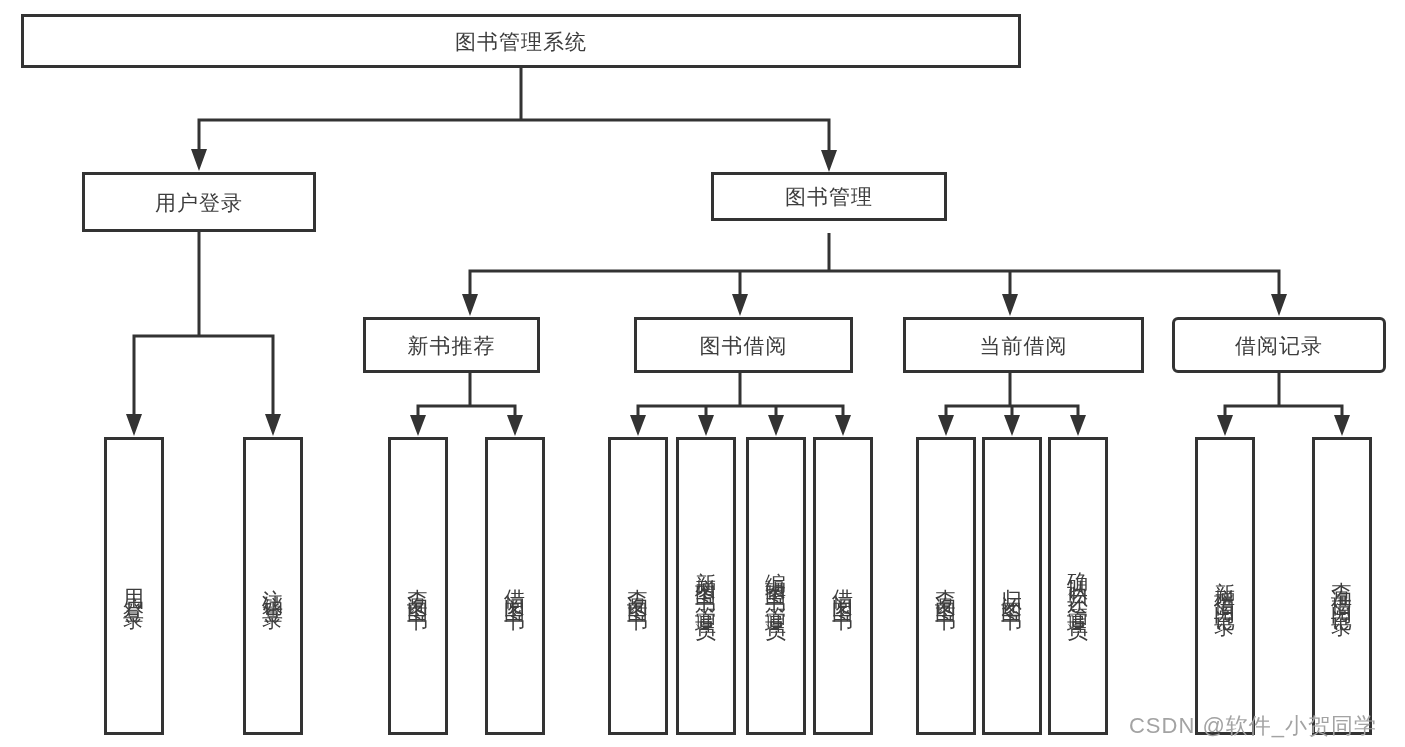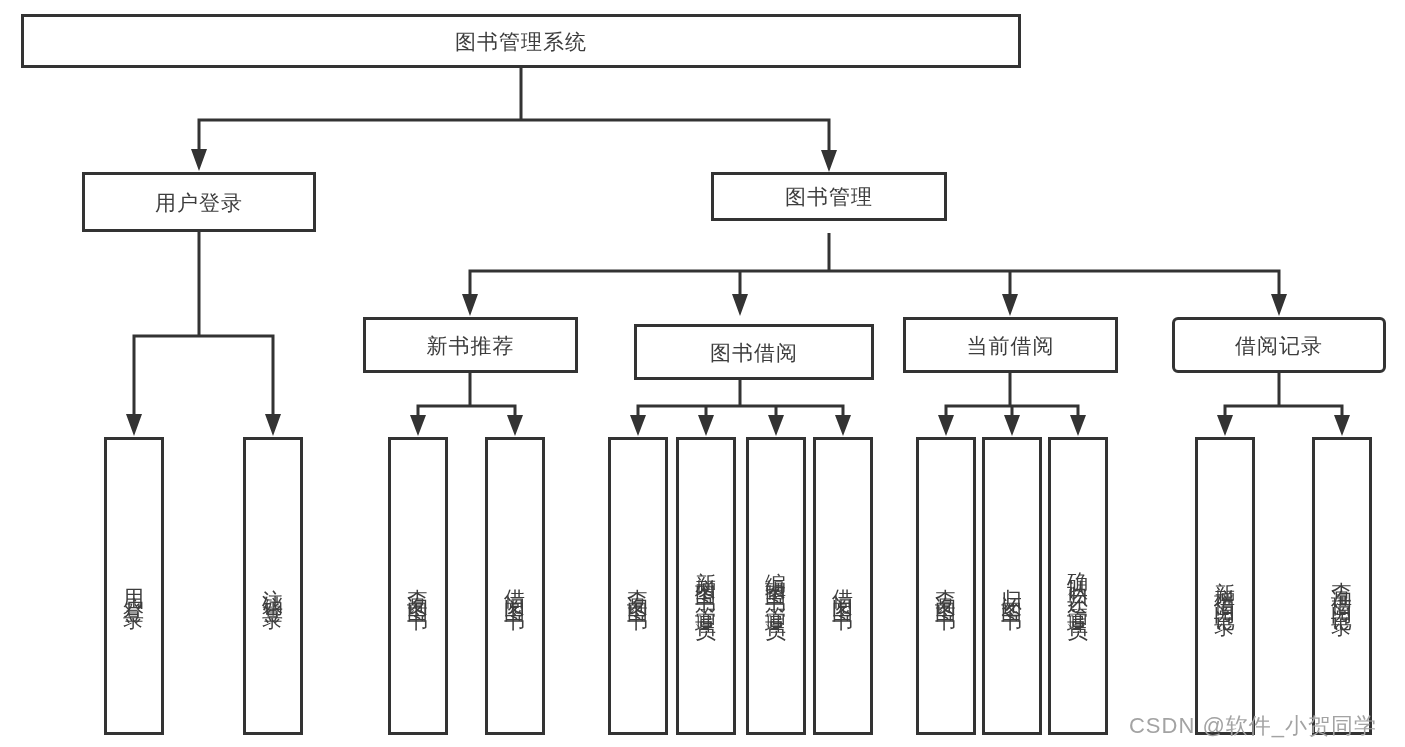--- a/index.html
+++ b/index.html
@@ -132,23 +132,23 @@
       M1070 415 L1086 415 L1078 436 Z
       M1217 415 L1233 415 L1225 436 Z
       M1334 415 L1350 415 L1342 436 Z"></path>
   </svg>
 
   <div class="box h" style="left:21px;top:14px;width:1000px;height:54px;">图书管理系统</div>
 
   <div class="box h" style="left:82px;top:172px;width:234px;height:60px;">用户登录</div>
   <div class="box h" style="left:711px;top:172px;width:236px;height:49px;">图书管理</div>
 
-  <div class="box h" style="left:363px;top:317px;width:215px;height:56px;">新书推荐</div>
-  <div class="box h" style="left:634px;top:324px;width:240px;height:56px;">图书借阅</div>
-  <div class="box h" style="left:903px;top:317px;width:215px;height:56px;">当前借阅</div>
+  <div class="box h" style="left:363px;top:317px;width:177px;height:56px;">新书推荐</div>
+  <div class="box h" style="left:634px;top:317px;width:219px;height:56px;">图书借阅</div>
+  <div class="box h" style="left:903px;top:317px;width:241px;height:56px;">当前借阅</div>
   <div class="box h" style="left:1172px;top:317px;width:214px;height:56px;border-radius:6px;">借阅记录</div>
 
   <div class="box v" style="left:104px;top:437px;width:60px;height:298px;">用户登录</div>
   <div class="box v" style="left:243px;top:437px;width:60px;height:298px;">注销登录</div>
 
   <div class="box v" style="left:388px;top:437px;width:60px;height:298px;">查询图书</div>
   <div class="box v" style="left:485px;top:437px;width:60px;height:298px;">借阅图书</div>
 
   <div class="box v" style="left:608px;top:437px;width:60px;height:298px;">查询图书</div>
   <div class="box v" style="left:676px;top:437px;width:60px;height:298px;">新增图书（管理员）</div>

